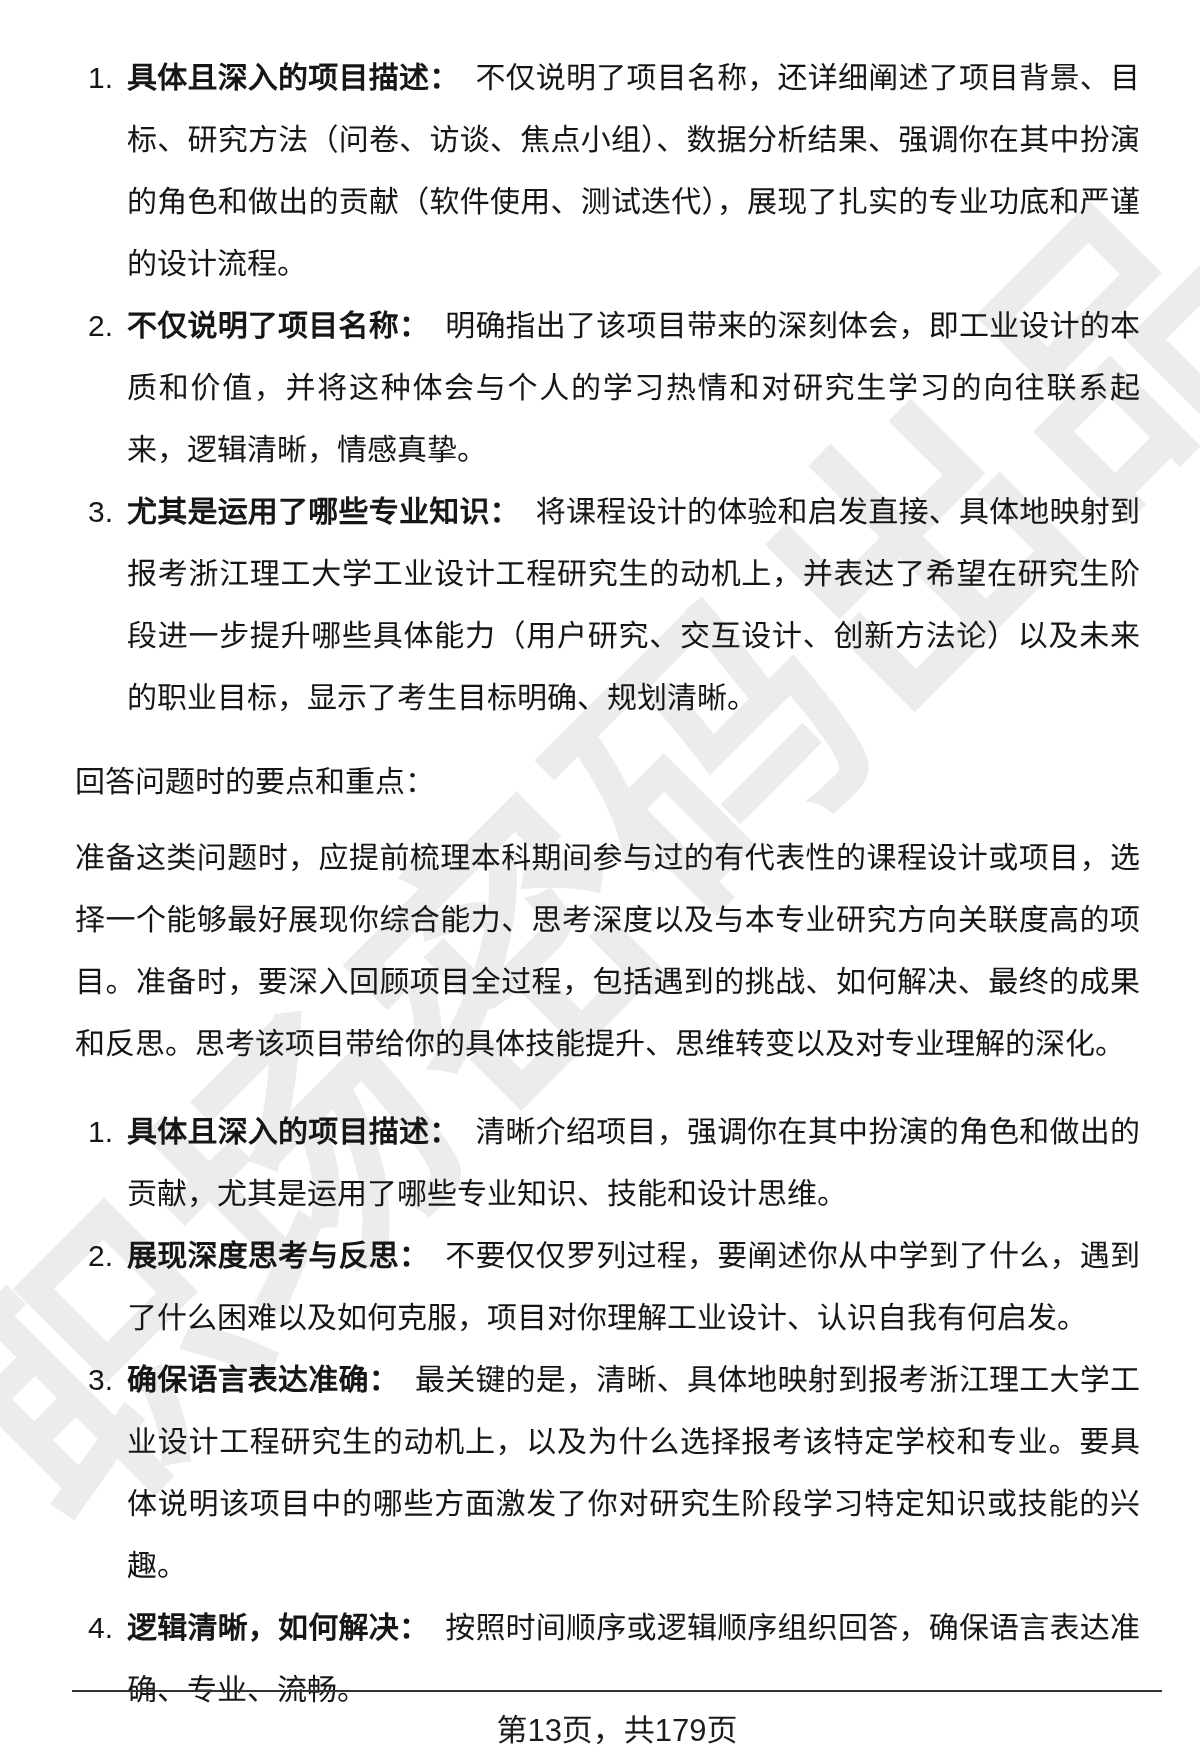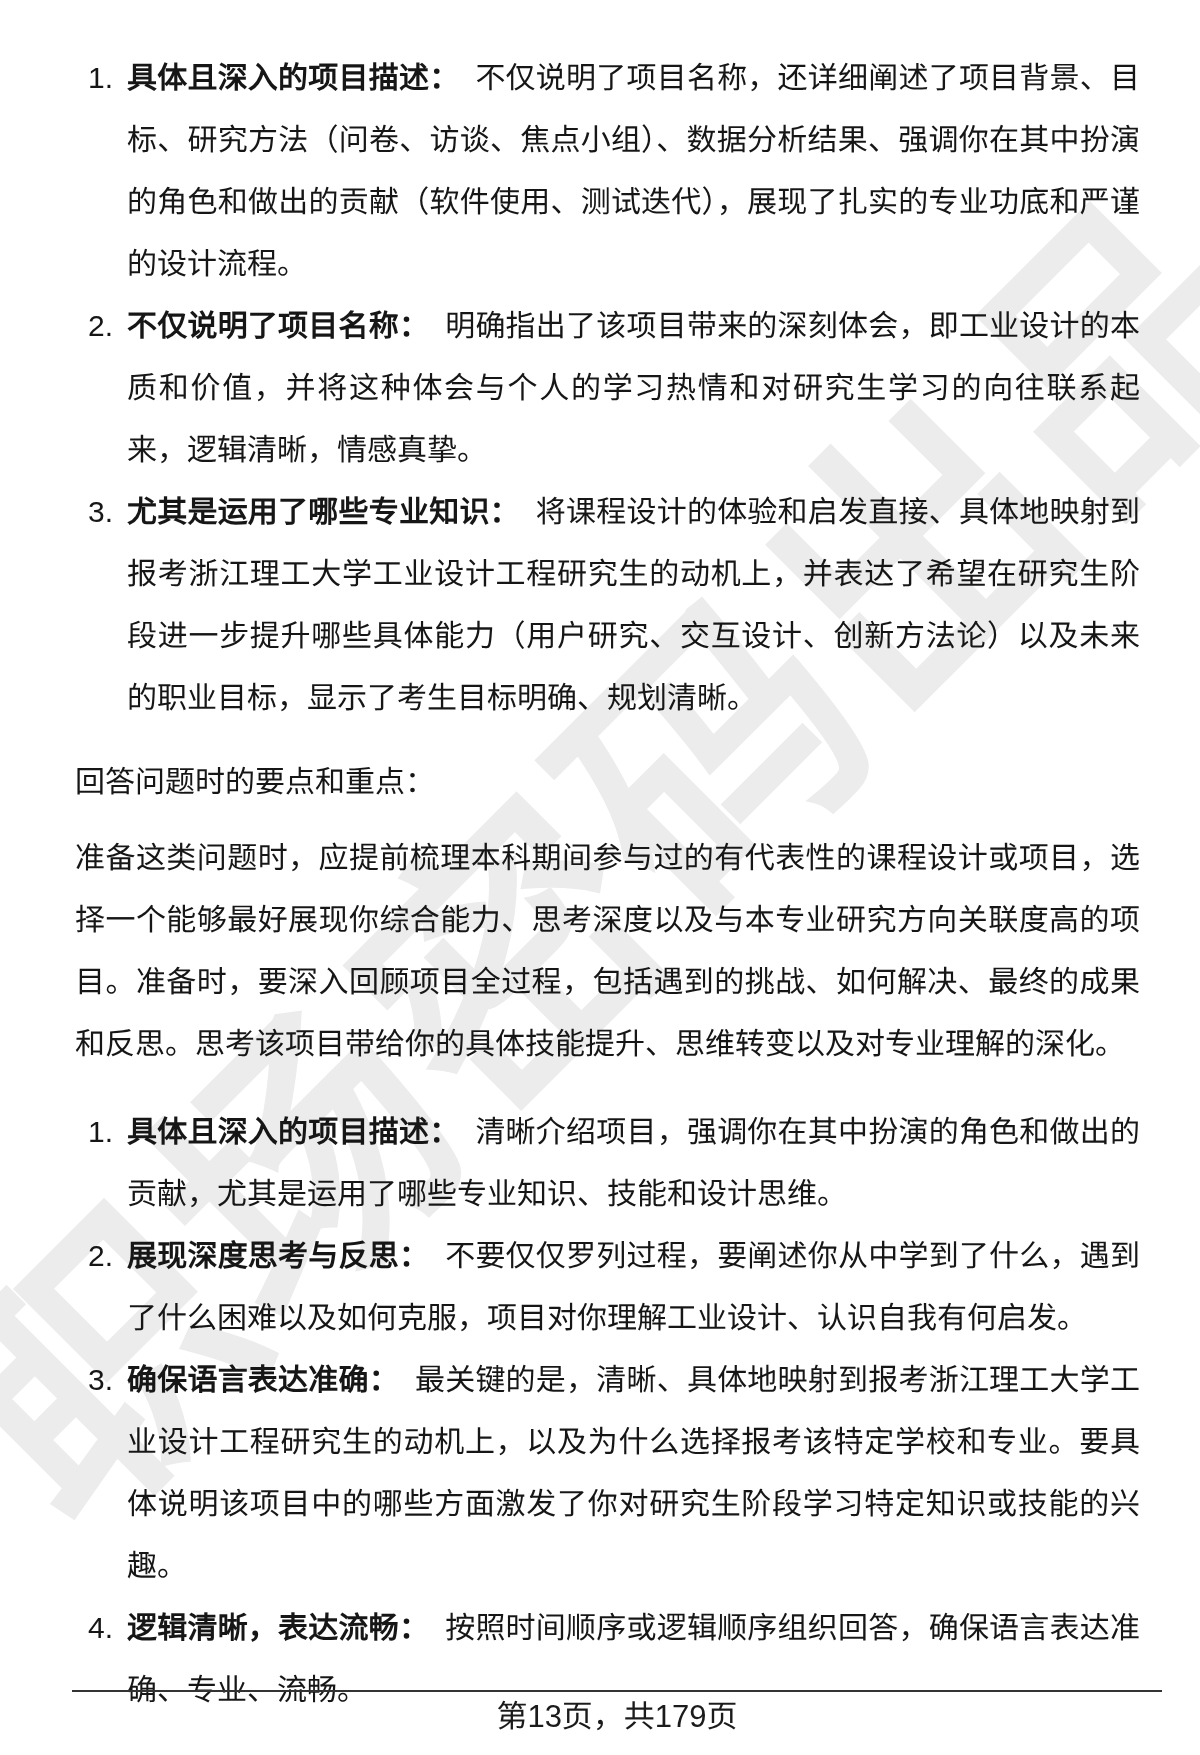--- a/index.html
+++ b/index.html
@@ -47,21 +47,21 @@
     left: 72px;
     width: 1090px;
     top: 1690px;
     border-top: 2px solid #333333;
     z-index: 1;
   }
   .footer-text {
     text-align: center;
     font-size: 31px;
     line-height: 46px;
-    padding-top: 2px;
+    padding-top: 16px;
     color: #1b1b1b;
   }
 </style>
 </head>
 <body>
 
 <div class="page">
 
   <div class="watermark">职场密码出品</div>
 
@@ -94,21 +94,21 @@
       <div class="oitem">
         <span class="num">2.</span>
         <p class="itext"><span class="lead">展现深度思考与反思：</span><span>不要仅仅罗列过程，要阐述你从中学到了什么，遇到了什么困难以及如何克服，项目对你理解工业设计、认识自我有何启发。</span></p>
       </div>
       <div class="oitem">
         <span class="num">3.</span>
         <p class="itext"><span class="lead">确保语言表达准确：</span><span>最关键的是，清晰、具体地映射到报考浙江理工大学工业设计工程研究生的动机上，以及为什么选择报考该特定学校和专业。要具体说明该项目中的哪些方面激发了你对研究生阶段学习特定知识或技能的兴趣。</span></p>
       </div>
       <div class="oitem">
         <span class="num">4.</span>
-        <p class="itext"><span class="lead">逻辑清晰，表达流畅：</span><span>按照时间顺序或逻辑顺序组织回答，确保语言表达准确、专业、流畅。</span></p>
+        <p class="itext"><span class="lead">逻辑清晰，如何解决：</span><span>按照时间顺序或逻辑顺序组织回答，确保语言表达准确、专业、流畅。</span></p>
       </div>
     </div>
 
   </div>
 
   <div class="footer">
     <div class="footer-text">第13页，共179页</div>
   </div>
 
 </div>

